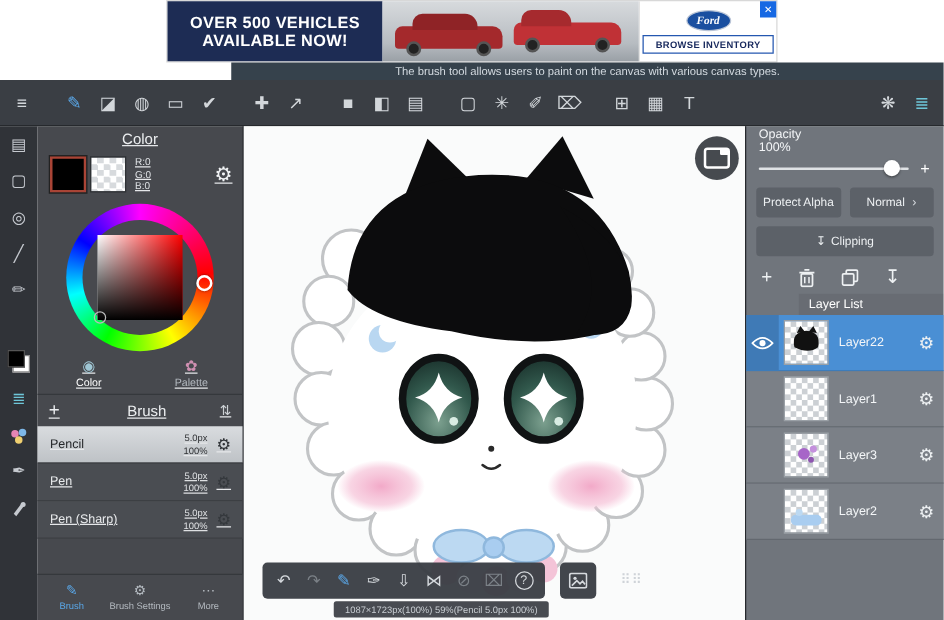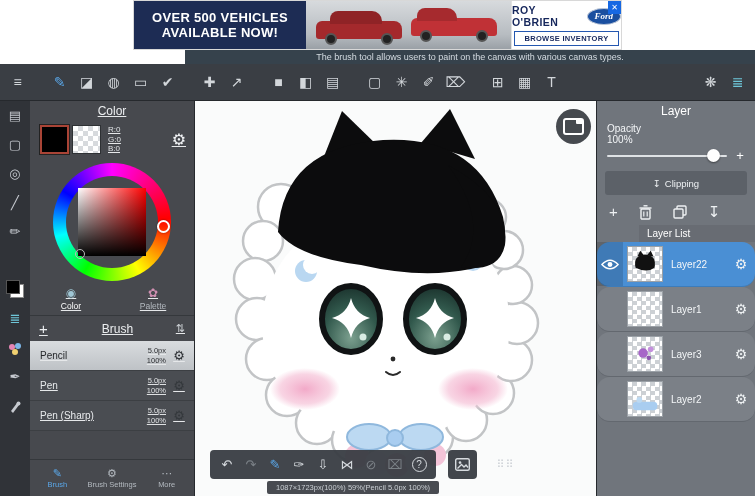--- a/index.html
+++ b/index.html
@@ -109,21 +109,21 @@
   .sl-plus{margin-left:8px;font-size:13px;color:#fff;width:10px;text-align:center;}
   .btn-row{display:flex;gap:7px;padding:5px 8px 2px;}
   .panel-btn{flex:1;height:24px;background:#5c6168;border-radius:3px;font-size:9.5px;color:#eef1f3;display:flex;align-items:center;justify-content:center;gap:4px;}
   .chev{font-size:10px;color:#d7dbdf;margin-left:2px;}
   .lock-ic{position:relative;width:9px;height:7px;border-radius:1px;background:#eef1f3;margin-top:4px;}
   .lock-ic:before{content:"";position:absolute;left:1.5px;top:-5px;width:6px;height:5px;border:1.5px solid #eef1f3;border-bottom:none;border-radius:3px 3px 0 0;box-sizing:border-box;}
   .ltool-row{display:flex;align-items:center;gap:21px;padding:7px 6px 5px 12px;}
   .ltool{font-size:15px;color:#eef1f3;line-height:16px;}
   .ltool svg{display:block;}
   .ll-label{font-size:10px;color:#fff;padding:3px 8px 3px;background:rgba(0,0,0,.07);margin-left:42px;}
-  .layer-row{display:flex;align-items:center;height:44px;background:#7b8087;border-bottom:1px solid #63686f;padding:0 4px 0 0;border-radius:13px;}
+  .layer-row{display:flex;align-items:center;height:44px;background:#7b8087;border-bottom:1px solid #63686f;padding:0 4px 0 0;}
   .layer-row.f-selected{background:#4a8fd4;border-bottom-color:#3d7cba;}
   .eye-cell{width:26px;display:flex;align-items:center;justify-content:center;align-self:stretch;}
   .layer-row.f-selected .eye-cell{background:rgba(0,0,0,.14);}
   .thumb-box{width:36px;height:36px;margin-left:4px;border:1px solid #9aa0a6;box-sizing:border-box;
      background-image:conic-gradient(#ccd0d4 25%,#fff 0 50%,#ccd0d4 0 75%,#fff 0);background-size:9px 9px;position:relative;overflow:hidden;}
   .layer-name{flex:1;font-size:10px;color:#f4f6f8;padding-left:8px;}
   .layer-gear{width:20px;text-align:center;font-size:14px;color:#eef1f3;}
 
   .checker-art{position:absolute;inset:0;}
 </style>
@@ -144,21 +144,20 @@
     </div>
     <div class="car c2" style="left:105px;top:17px">
       <div class="roof"></div>
         <div class="body"></div>
         <div class="w1"></div>
         <div class="w2"></div>
     </div>
   </div>
   <div class="ad-right">
     <div class="ad-dealer-row">
-      <span class="ad-dealer">ROY O'BRIEN</span>
       <span class="ford-oval">
           <i>Ford</i>
         </span>
     </div>
     <div class="ad-cta">BROWSE INVENTORY</div>
   </div>
   <div class="ad-close">✕</div>
 </div>
 
 <div class="tip">The brush tool allows users to paint on the canvas with various canvas types.</div>
@@ -387,30 +386,38 @@
       <circle cx="5" cy="4.6" r="1.3" fill="#d6dade"></circle>
       <path d="M2.5 10.5 L6.5 6.5 L9 9 L11 7 L13 9.5" stroke="#d6dade" stroke-width="1.3" fill="none"></path>
     </svg>
   </div>
   <div class="drag-handle">⠿⠿</div>
 
   <div class="status">1087×1723px(100%)  59%(Pencil 5.0px 100%)</div>
 </div>
 
 <div class="layer-panel">
-  <div class="lp-title">Layer</div>
   <div class="op-row">
     <span>Opacity</span>
     <span>100%</span>
   </div>
   <div class="slider-row">
     <span class="track">
         <span class="thumb"></span>
       </span>
     <span class="sl-plus">+</span>
+  </div>
+  <div class="btn-row">
+    <div class="panel-btn">
+      <span>Protect Alpha</span>
+    </div>
+    <div class="panel-btn">
+      <span>Normal</span>
+      <span class="chev">›</span>
+    </div>
   </div>
   <div class="btn-row">
     <div class="panel-btn">
       <span>↧</span>
       <span>Clipping</span>
     </div>
   </div>
   <div class="ltool-row">
     <span class="ltool">+</span>
     <span class="ltool">

